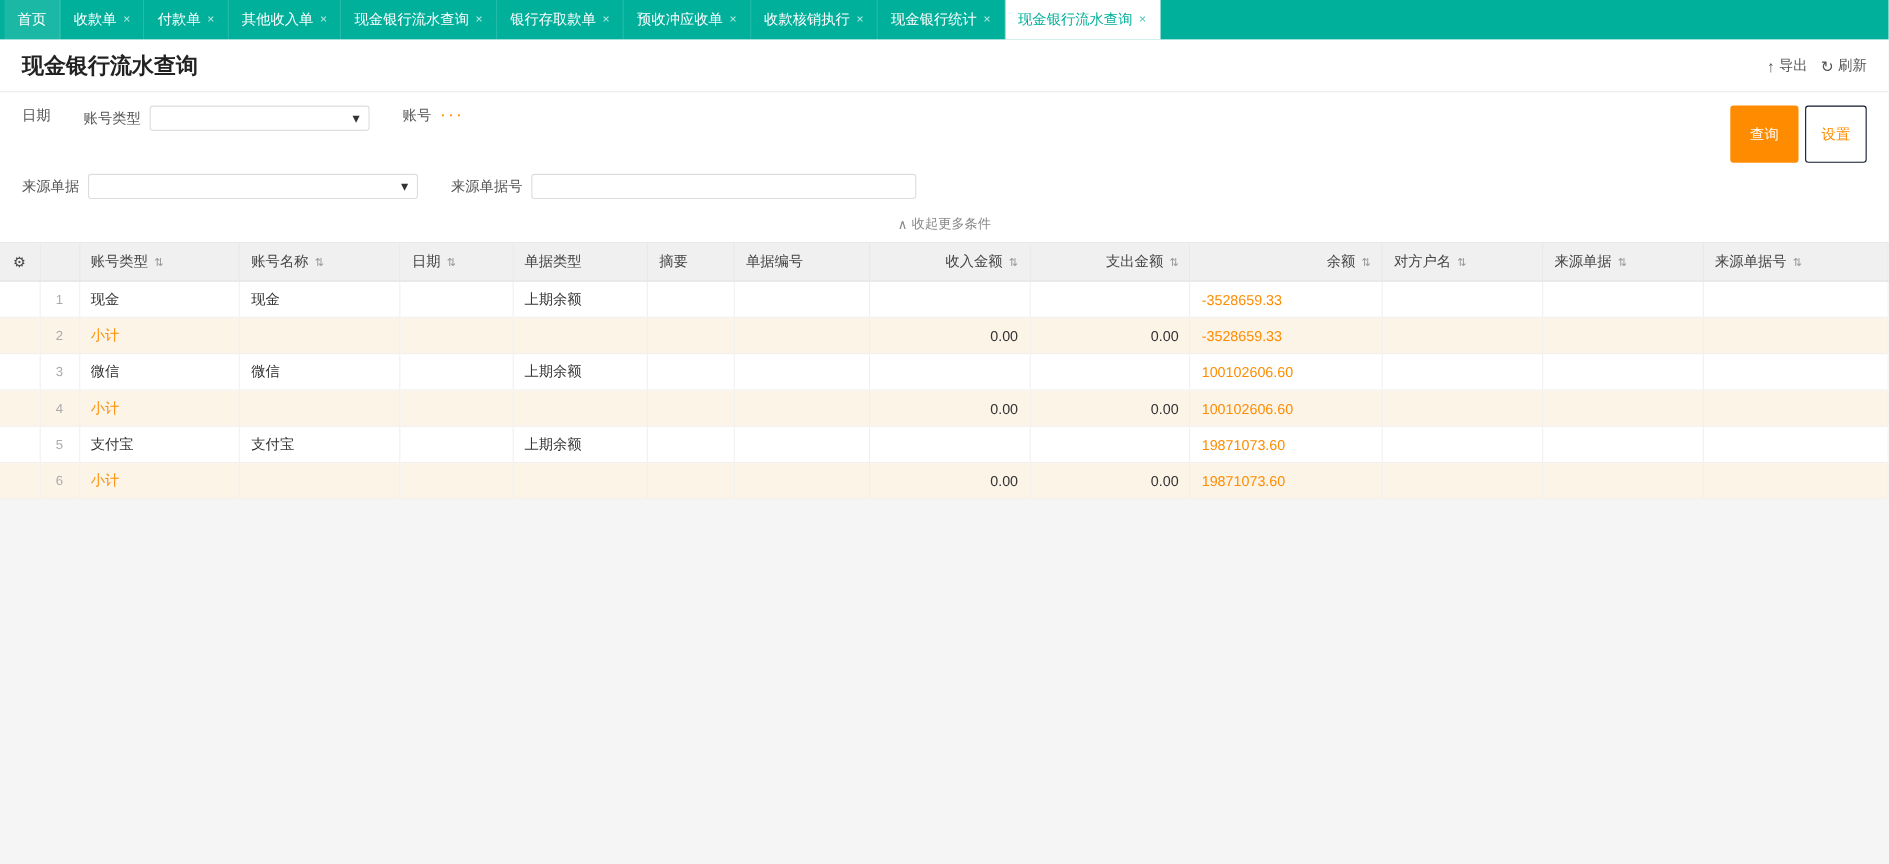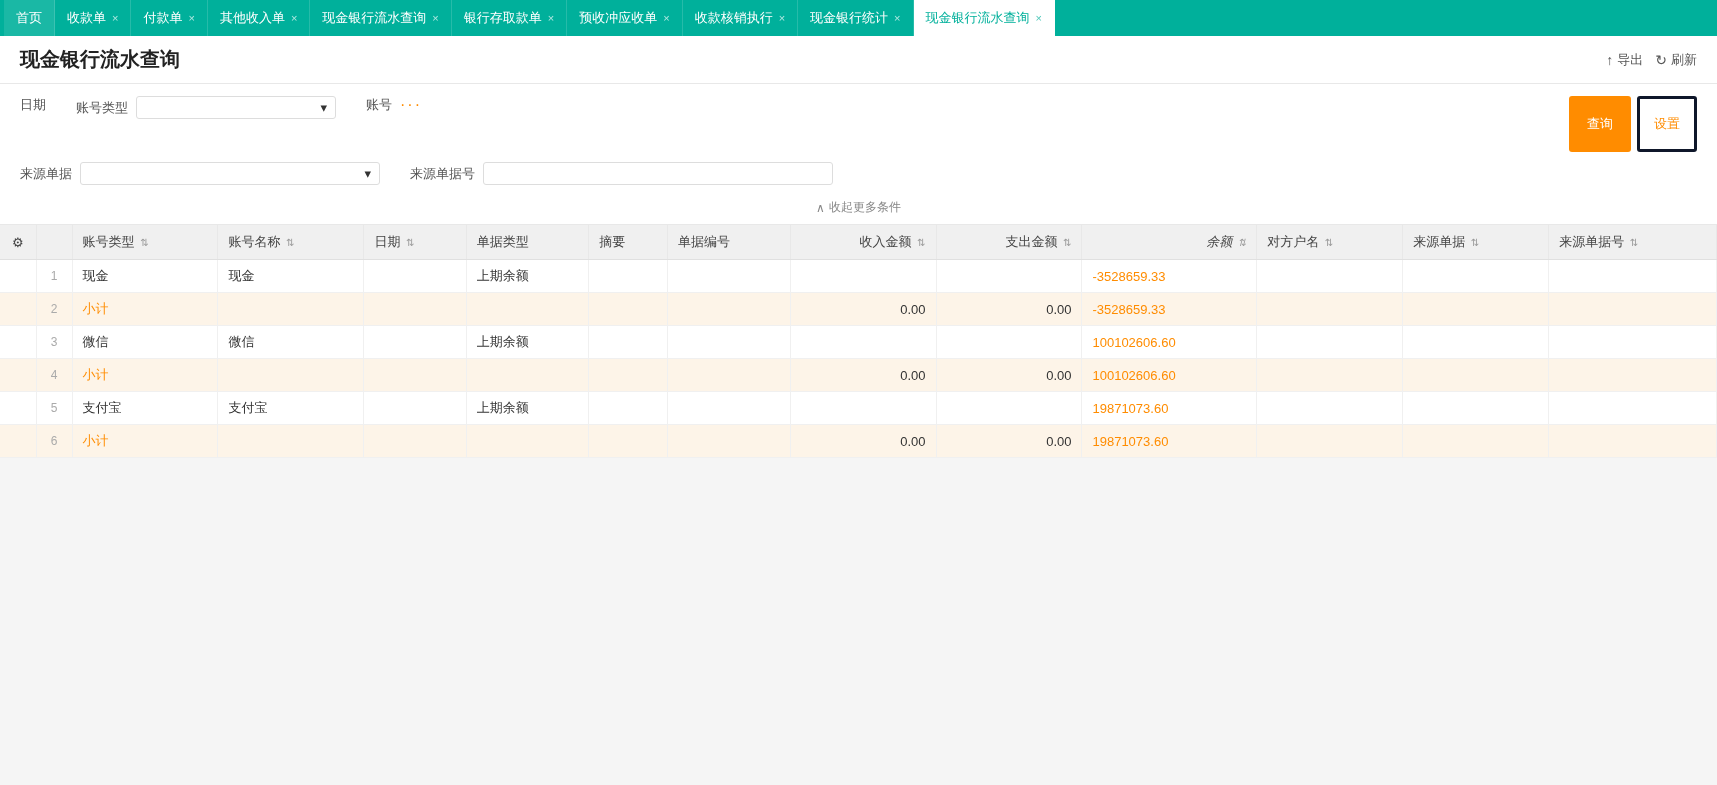--- a/index.html
+++ b/index.html
@@ -140,21 +140,21 @@
       color: #fff;
       border: none;
       border-radius: 3px;
       padding: 5px 18px;
       cursor: pointer;
       font-size: 13px;
     }
     .btn-settings {
       background: #fff;
       color: #ff8c00;
-      border: 3px solid #0f172a;
+      border: 1px solid #0f172a;
       border-radius: 3px;
       padding: 16px 14px;
       cursor: pointer;
       font-size: 13px;
     }
     .filter-right-actions {
       display: flex;
       flex-direction: row;
       gap: 6px;
       margin-left: auto;
@@ -376,21 +376,21 @@
           <span>单据编号</span>
         </th>
         <th style="text-align:right;">
           <span>收入金额</span>
           <span class="sort-icon">⇅</span>
         </th>
         <th style="text-align:right;">
           <span>支出金额</span>
           <span class="sort-icon">⇅</span>
         </th>
-        <th style="text-align:right;font-style:italic;">
+        <th style="text-align:right;">
           <span>余额</span>
           <span class="sort-icon">⇅</span>
         </th>
         <th>
           <span>对方户名</span>
           <span class="sort-icon">⇅</span>
         </th>
         <th>
           <span>来源单据</span>
           <span class="sort-icon">⇅</span>

